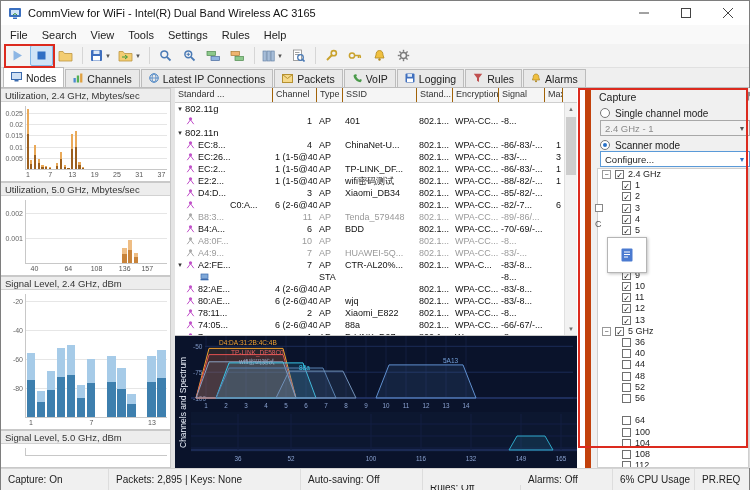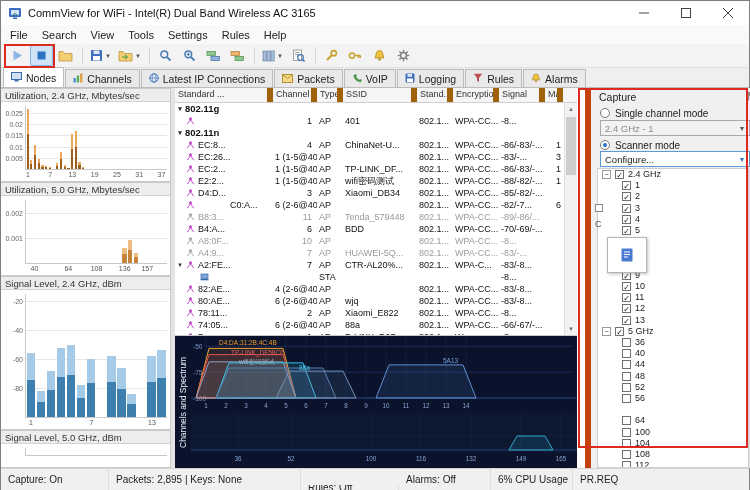--- a/index.html
+++ b/index.html
@@ -32,25 +32,25 @@
 .plot{position:absolute;left:1px;right:1px;top:14px;bottom:1px;background:#fff;overflow:hidden}
 .gl{position:absolute;height:1px;background:#e6e6e6}
 .yl{position:absolute;width:21px;text-align:right;font-size:7px;color:#666;line-height:7px}
 .xl{position:absolute;width:16px;text-align:center;font-size:7px;color:#555}
 .axis{position:absolute;background:#c8c8c8}
 .bar{position:absolute}
 #split1{position:absolute;left:170px;top:87px;width:4px;height:380px;background:#e4e4e4}
 
 #tablewrap{position:absolute;left:174px;top:87px;width:402px;height:248px;background:#fff;overflow:hidden;border-bottom:1px solid #c9c9c9}
 #thead{display:flex;height:15px;background:#f5f5f5;border-bottom:1px solid #cfcfcf;font-size:9px;color:#333}
-.th{padding:1px 3px;border-right:6px solid #a16207;white-space:nowrap;overflow:hidden;flex-shrink:0}
+.th{padding:1px 3px;border-right:1px solid #a16207;white-space:nowrap;overflow:hidden;flex-shrink:0}
 #tbody{position:absolute;top:15px;left:0;right:13px;bottom:0;overflow:hidden}
 .tr{display:flex;height:12px;line-height:12px;font-size:9px;color:#111}
 .tr.gray{color:#9a9a9a}
-.tr.group{font-weight:bold;font-size:9.5px}
+.tr.group{font-weight:normal;font-size:9.5px}
 .td{white-space:nowrap;overflow:hidden;padding:0 2px;flex-shrink:0}
 .td.ch{text-align:right;padding-right:5px}
 .td.maxc{text-align:right}
 .twisty{width:10px;font-size:7px;color:#333;text-align:center;flex-shrink:0}
 .nicon{margin:1px 3px 0 1px;flex-shrink:0;display:inline-flex}
 .vscroll{position:absolute;right:0;top:15px;width:13px;bottom:0;background:#f2f2f2;border-left:1px solid #e0e0e0}
 .sb-ar{position:absolute;left:0;width:100%;height:12px;font-size:6px;color:#707070;text-align:center;line-height:12px}
 .sb-thumb{position:absolute;left:1px;right:1px;background:#cdcdcd}
 
 #spectrum{position:absolute;left:174px;top:335px;width:402px;height:132px;background:#0a132b}
@@ -987,20 +987,21 @@
         <svg width="12" height="14">
           <rect x="0.5" y="0.5" width="11" height="13" rx="1" fill="#4a7ad0"></rect>
           <path d="M3 4 h6 M3 6.5 h6 M3 9 h4" stroke="#fff" stroke-width="1"></path>
         </svg>
       </span>
   </div>
 
   <div id="statusbar">
       <span class="st" style="width: 108px;">Capture: On</span>
       <span class="st" style="width: 192px;">Packets: 2,895 | Keys: None</span>
+      <span class="st" style="width: 122px;">Auto-saving: Off</span>
       <span class="st" style="width: 98px; margin-top: 16px;">Rules: Off</span>
       <span class="st" style="width: 92px;">Alarms: Off</span>
       <span class="st" style="width: 82px;">6% CPU Usage</span>
       <span class="st" style="width: 56px; border-right: none;">PR.REQ</span>
     </div>
 
   <div class="redbox" id="red1"></div>
   <div class="redbox" id="red2"></div>
 
 </div>

